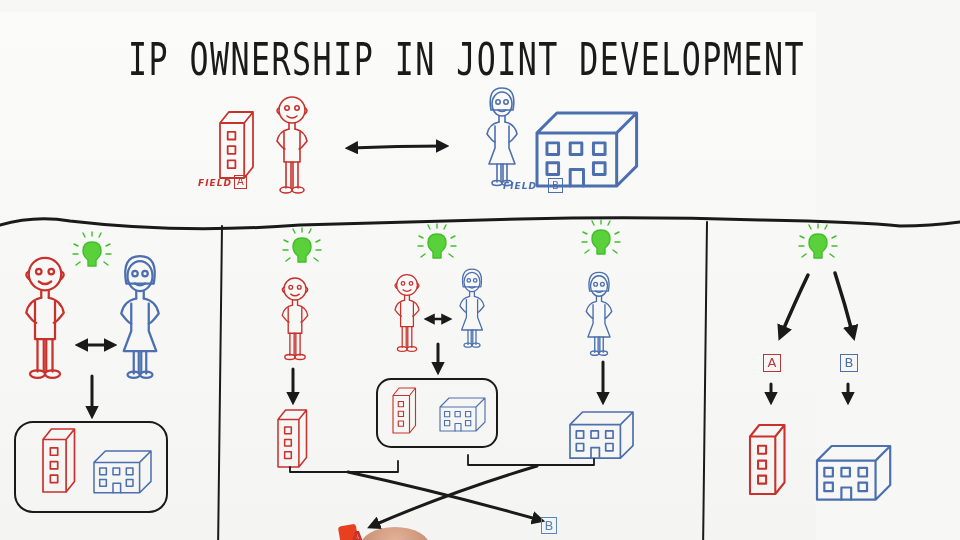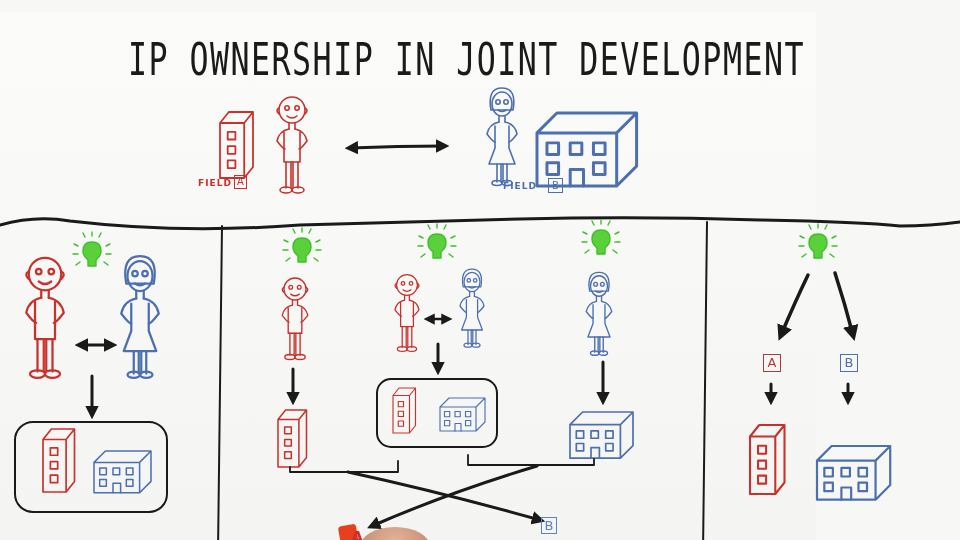--- a/index.html
+++ b/index.html
@@ -5,21 +5,21 @@
   html, body { margin:0; padding:0; background:#f7f7f5; }
   body { width:960px; height:540px; overflow:hidden; position:relative; font-family:"DejaVu Sans", sans-serif; }
   #board { position:absolute; left:0; top:12px; width:816px; height:540px; background:linear-gradient(180deg,#fbfbfa 0%,#f4f4f2 100%); }
   svg { position:absolute; left:0; top:0; }
   .ink { fill:none; stroke-linecap:round; stroke-linejoin:round; }
   .blk { stroke:#1a1a1a; }
   .red { stroke:#c9312c; }
   .blu { stroke:#4c6fb0; }
   .grn { stroke:#3fbf2a; }
   .title-text { position:absolute; left:128px; top:22px; font-family:"DejaVu Sans Mono", monospace; font-size:44px; letter-spacing:2px; color:#1a1a1a; transform:scaleX(0.72); transform-origin:left top; white-space:nowrap; font-weight:normal; }
-  .label { position:absolute; font-family:"DejaVu Sans", sans-serif; font-size:9px; font-weight:bold; letter-spacing:1px; }
+  .label { position:absolute; font-family:"DejaVu Sans", sans-serif; font-size:9px; font-weight:bold; letter-spacing:1px;font-style:italic; }
   .boxlabel { position:absolute; font-family:"DejaVu Sans", sans-serif; font-size:13px; text-align:center; border:1.5px solid; line-height:16px; width:16px; height:16px; }
   .hand { position:absolute; left:360px; top:515px; width:70px; height:40px; border-radius:50% 50% 0 0; background:radial-gradient(circle at 50% 40%, #e3b49c 0%, #cc9478 70%); }
   .marker { position:absolute; left:340px; top:513px; width:18px; height:27px; background:#e8401f; transform:rotate(-10deg); border-radius:3px 3px 0 0; }
 </style>
 </head>
 <body>
 
 <div id="board">
 
   <div class="title-text">IP OWNERSHIP IN JOINT DEVELOPMENT</div>

